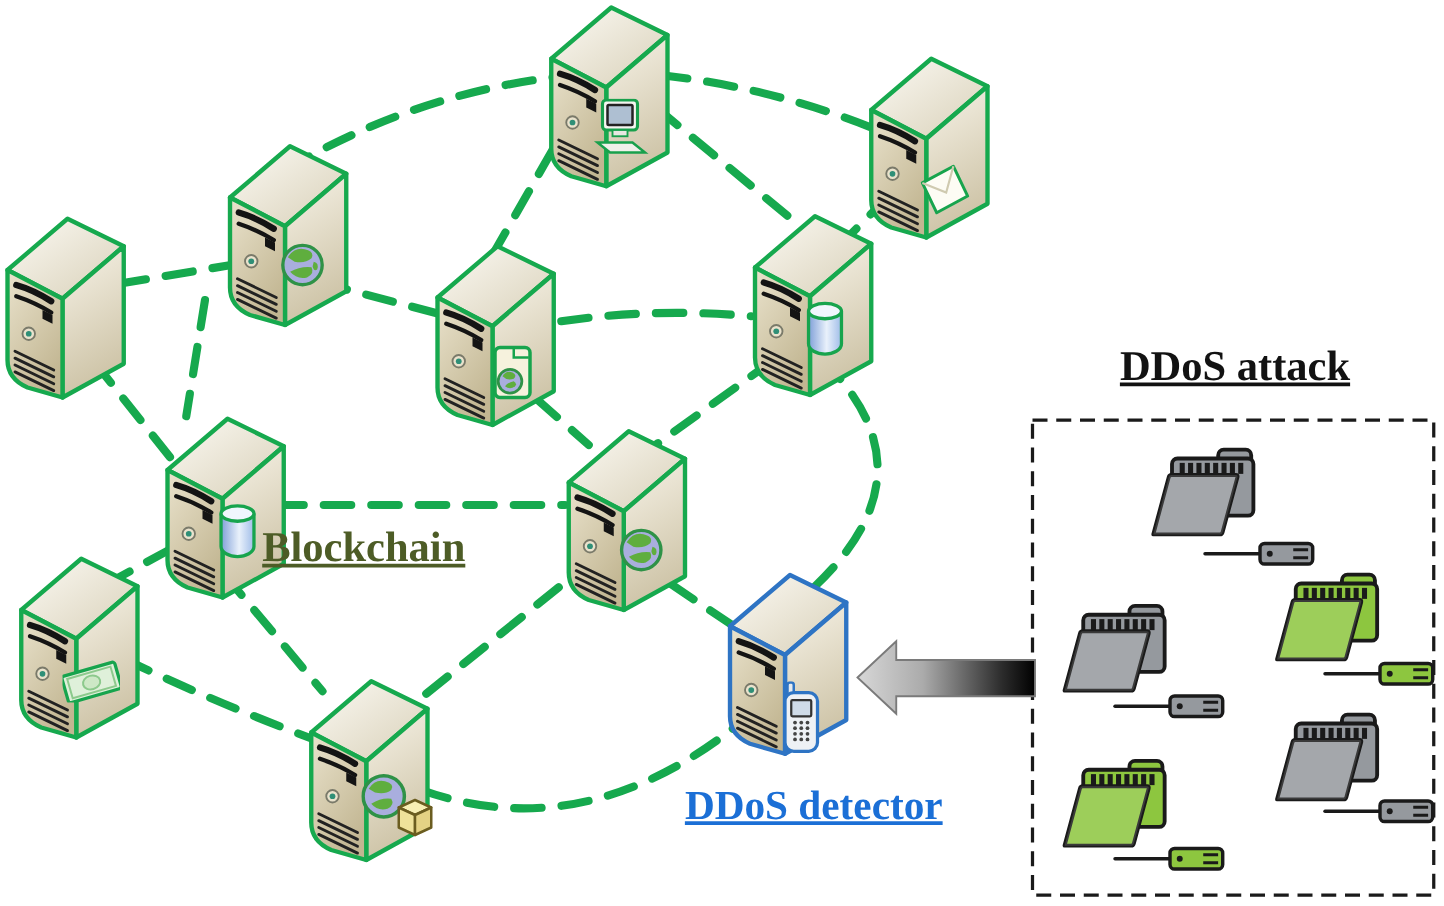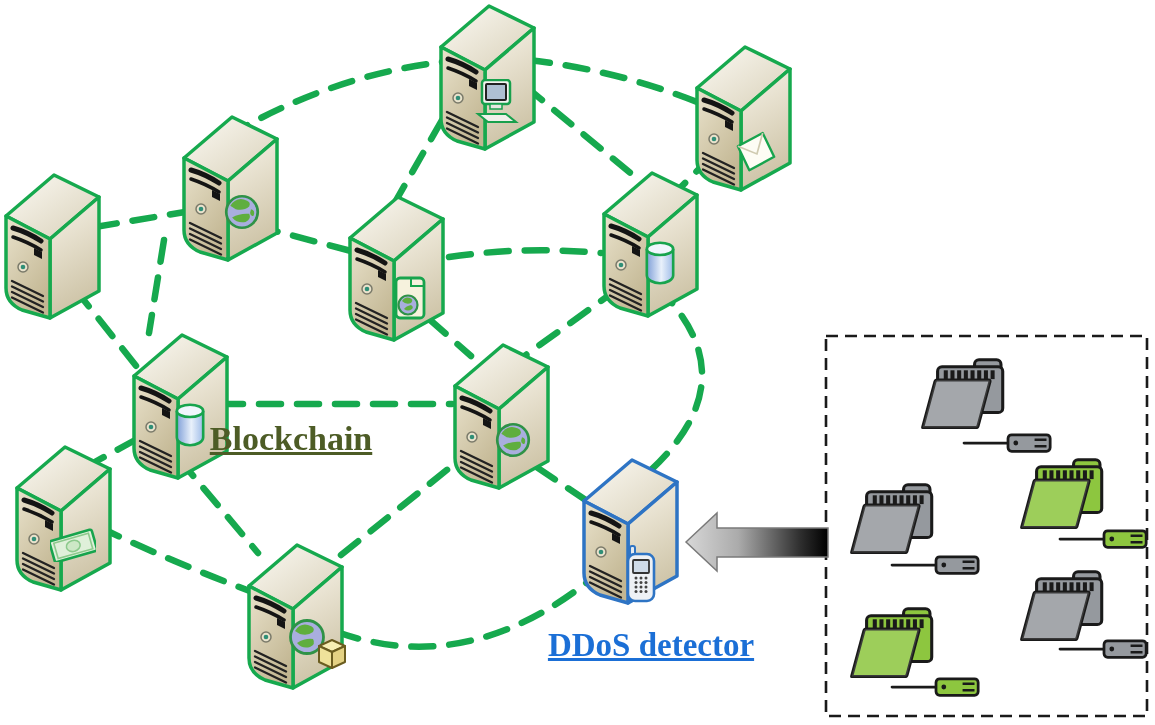--- a/index.html
+++ b/index.html
@@ -216,13 +216,14 @@
         <use href="#sym-syringe" x="1058" y="528" width="92" height="22" style="color:#8dc63f"></use>
         <use href="#sym-folder" x="849" y="606" width="88" height="75" style="color:#8dc63f"></use>
         <use href="#sym-syringe" x="890" y="676" width="92" height="22" style="color:#8dc63f"></use>
         <use href="#sym-folder" x="1019" y="569" width="88" height="75" style="color:#95999e"></use>
         <use href="#sym-syringe" x="1058" y="638" width="92" height="22" style="color:#95999e"></use>
       </g>
   </svg>
 
   <div class="label label-detector">DDoS detector</div>
   <div class="label label-blockchain">Blockchain</div>
+  <div class="label label-attack">DDoS attack</div>
 </div>
 
 </body></html>

